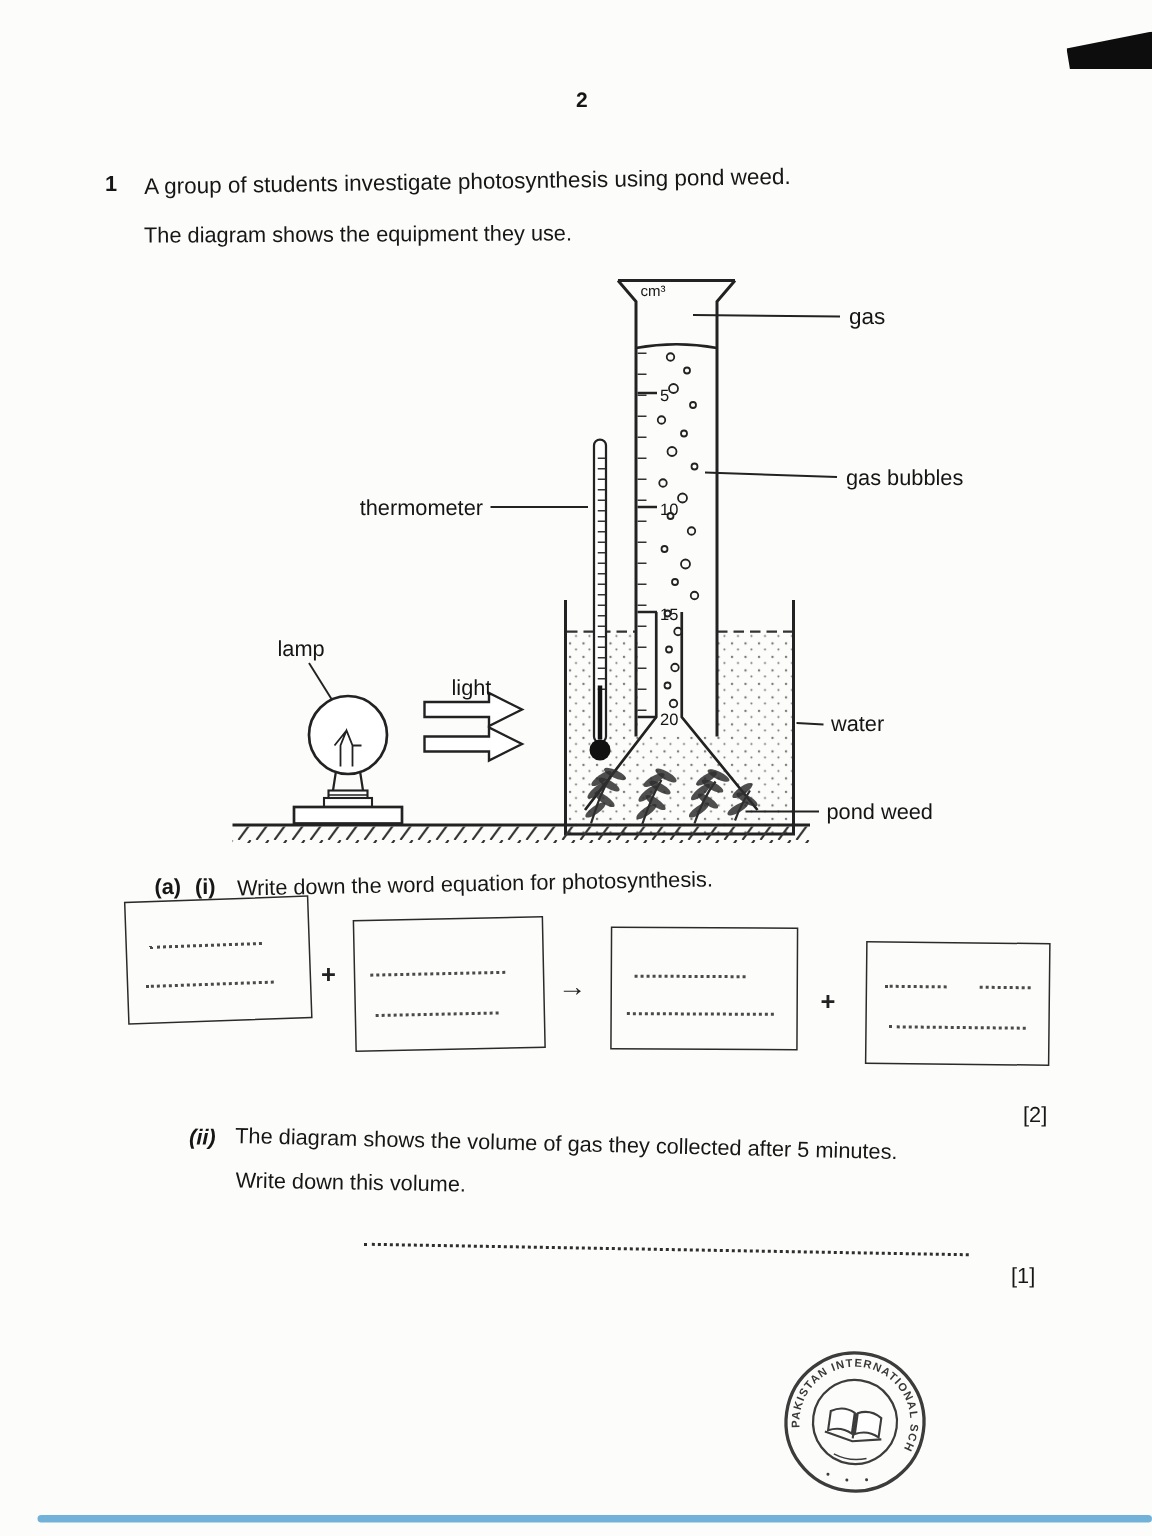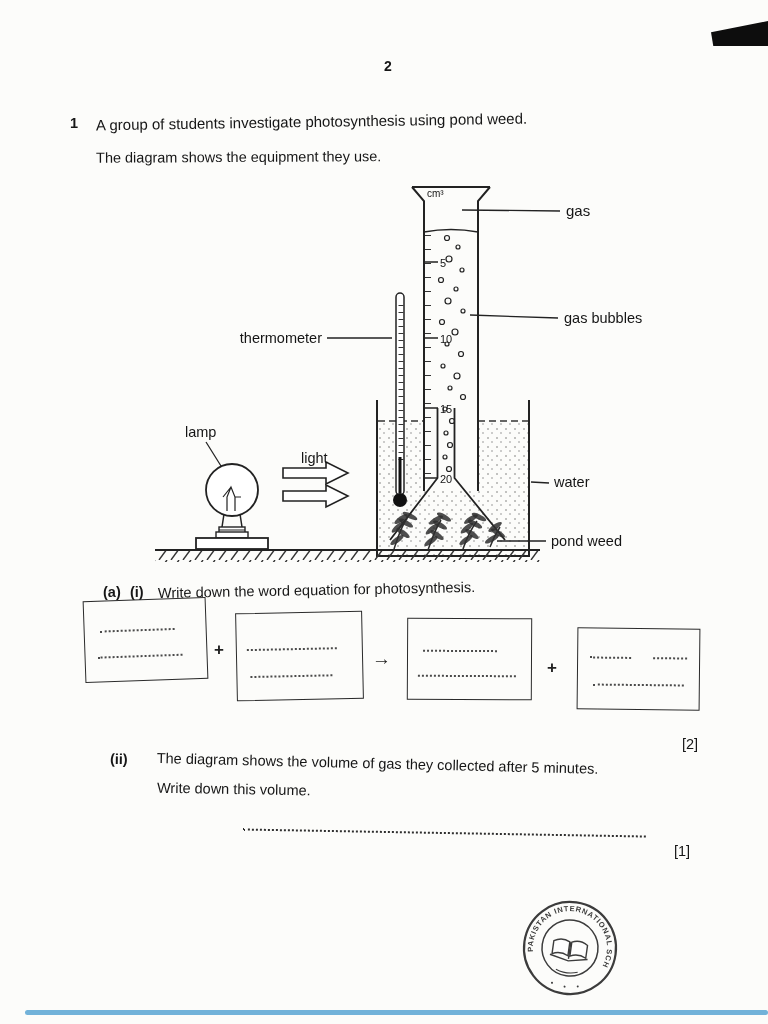--- a/index.html
+++ b/index.html
@@ -188,21 +188,21 @@
   </div>
   <span class="op" style="left:547px;top:658px;">+</span>
   <div class="abox" style="left:577px;top:628px;width:121px;height:80px;transform:rotate(0.6deg);">
     <span class="dl" style="left:10%;top:32%;width:34%;"></span>
     <span class="dl" style="left:62%;top:32%;width:28%;"></span>
     <span class="dl" style="left:12%;top:66%;width:76%;"></span>
   </div>
 
   <div class="t" style="left:682px;top:736px;">[2]</div>
 
-  <div class="t b" style="left:110px;top:751px;transform:rotate(1deg);">(ii)</div>
+  <div class="t b" style="left:126px;top:751px;transform:rotate(1deg);font-style:italic;">(ii)</div>
   <div class="t" style="left:157px;top:750px;transform:rotate(1.4deg);transform-origin:left top;">The diagram shows the volume of gas they collected after 5 minutes.</div>
   <div class="t" style="left:157px;top:781px;transform:rotate(1deg);">Write down this volume.</div>
 
   <div class="ansline" style="left:243px;top:818px;width:403px;height:14px;transform:rotate(1deg);"></div>
   <div class="t" style="left:674px;top:843px;">[1]</div>
 
   <svg class="stamp" width="110" height="110" viewBox="0 0 110 110">
     <g transform="rotate(8 55 55)" stroke="#1b1b1b" fill="none">
       <circle cx="55" cy="55" r="46" stroke-width="2.2"></circle>
       <circle cx="55" cy="55" r="28" stroke-width="1.5"></circle>

